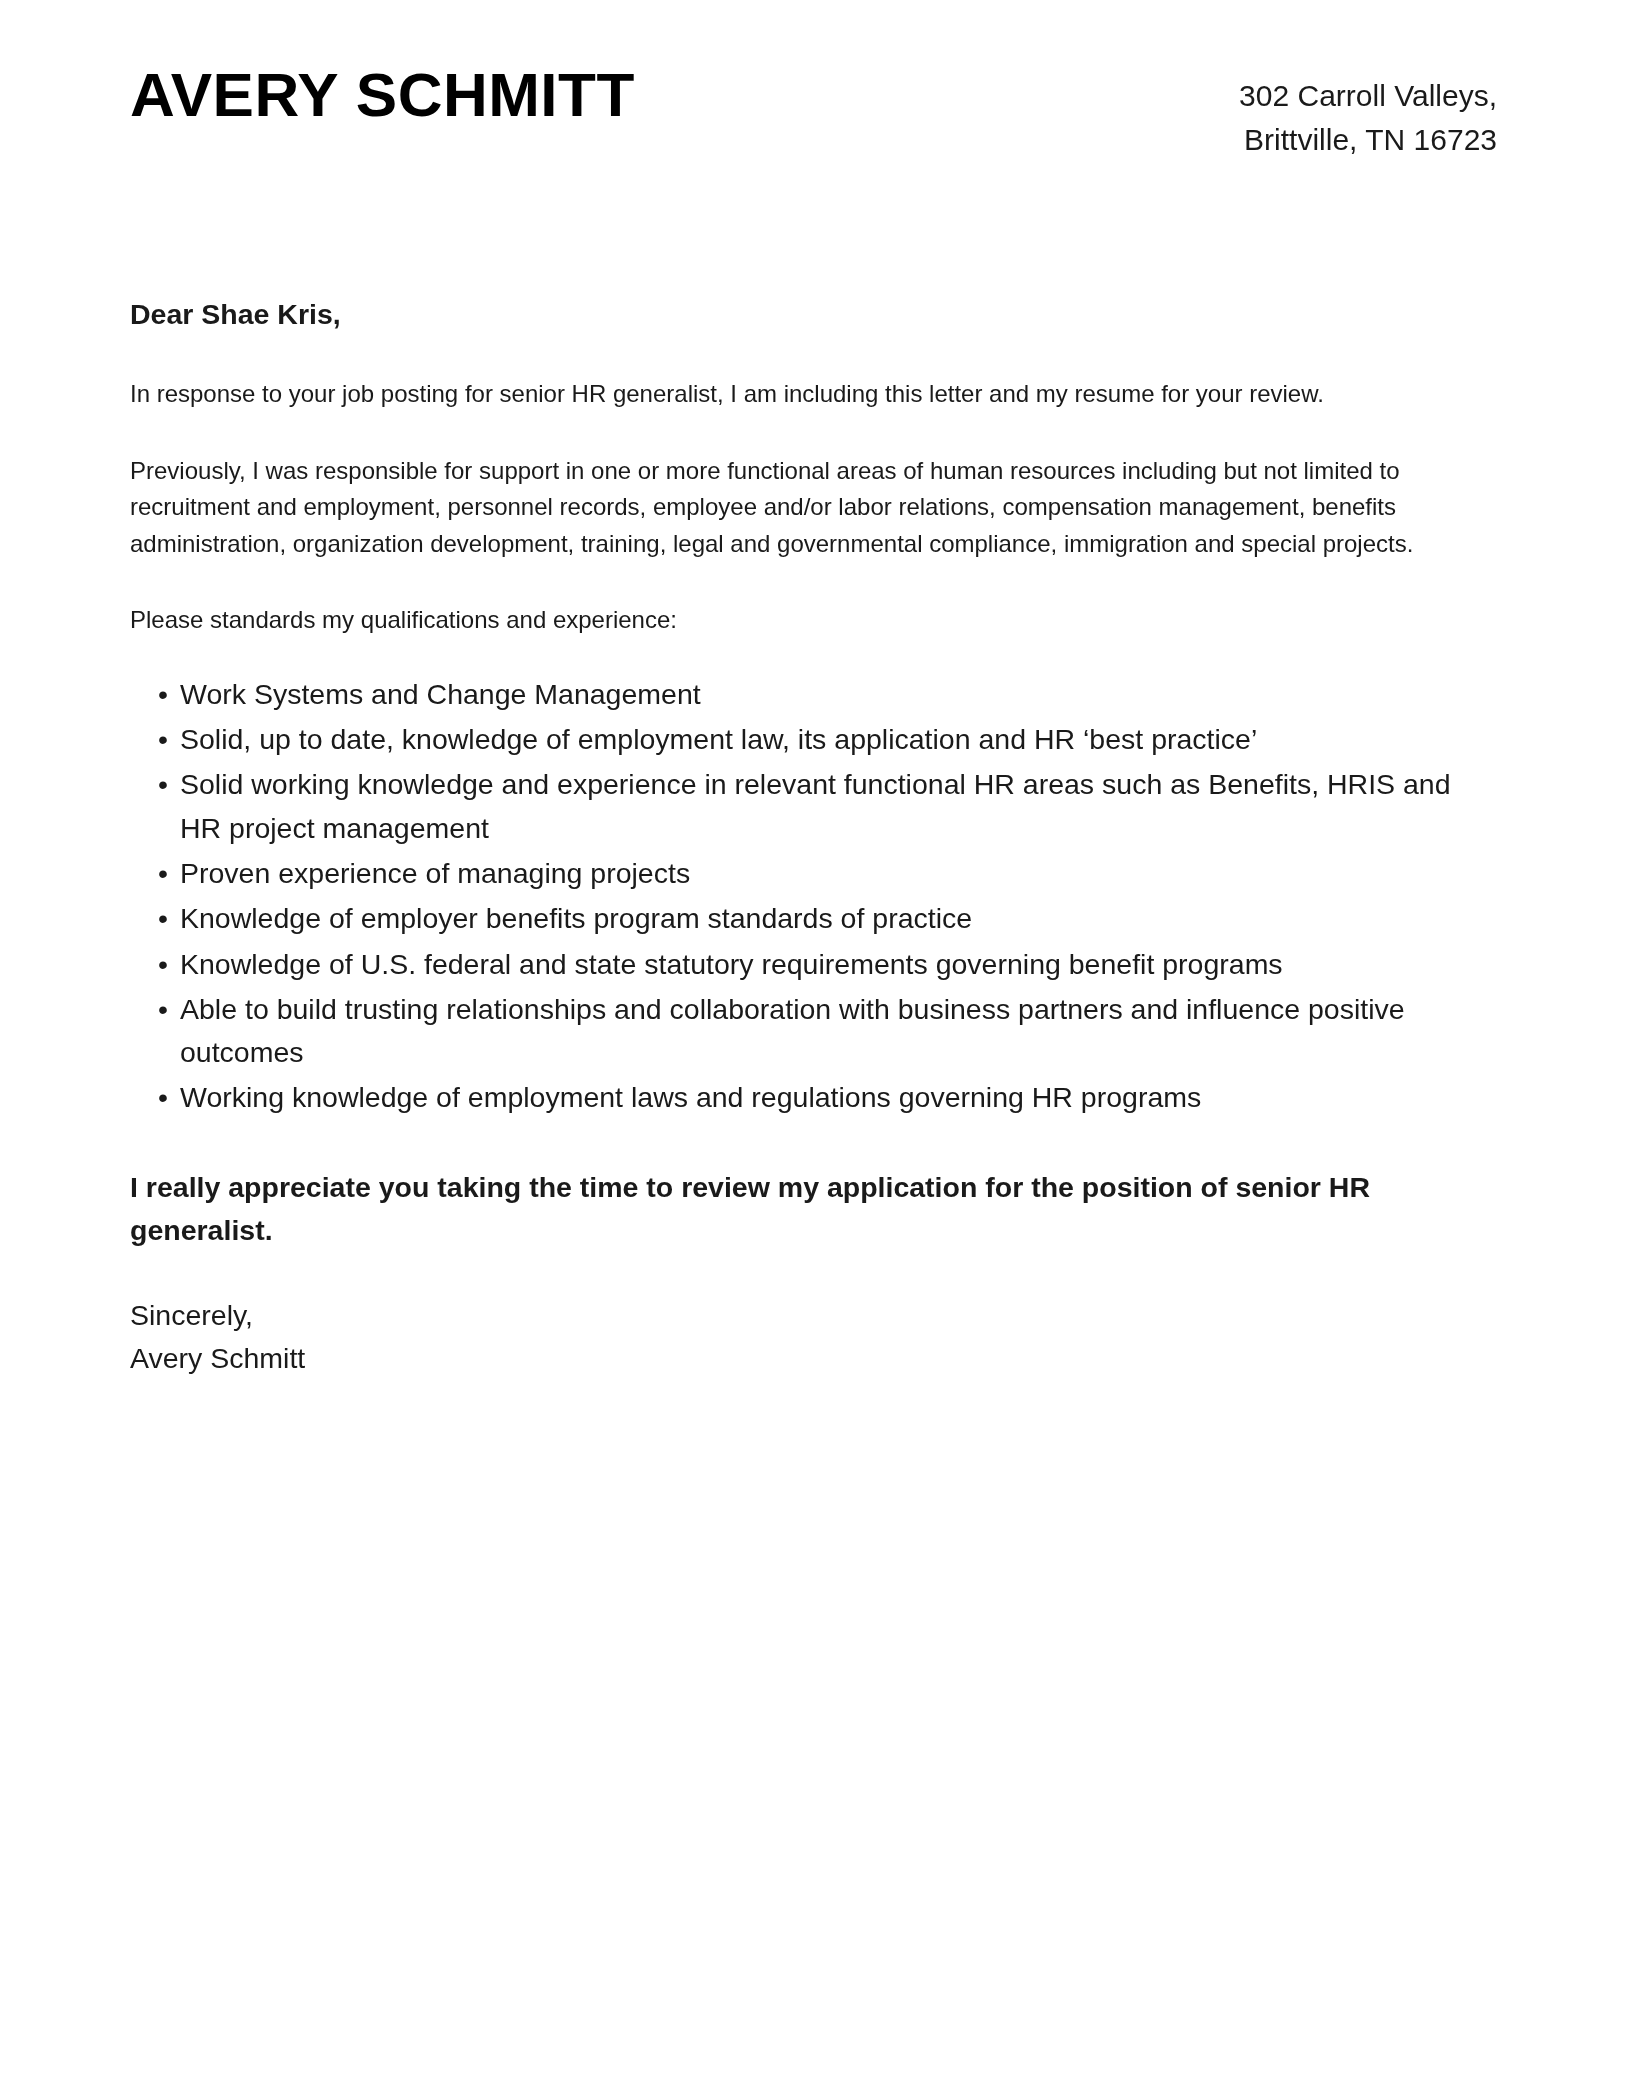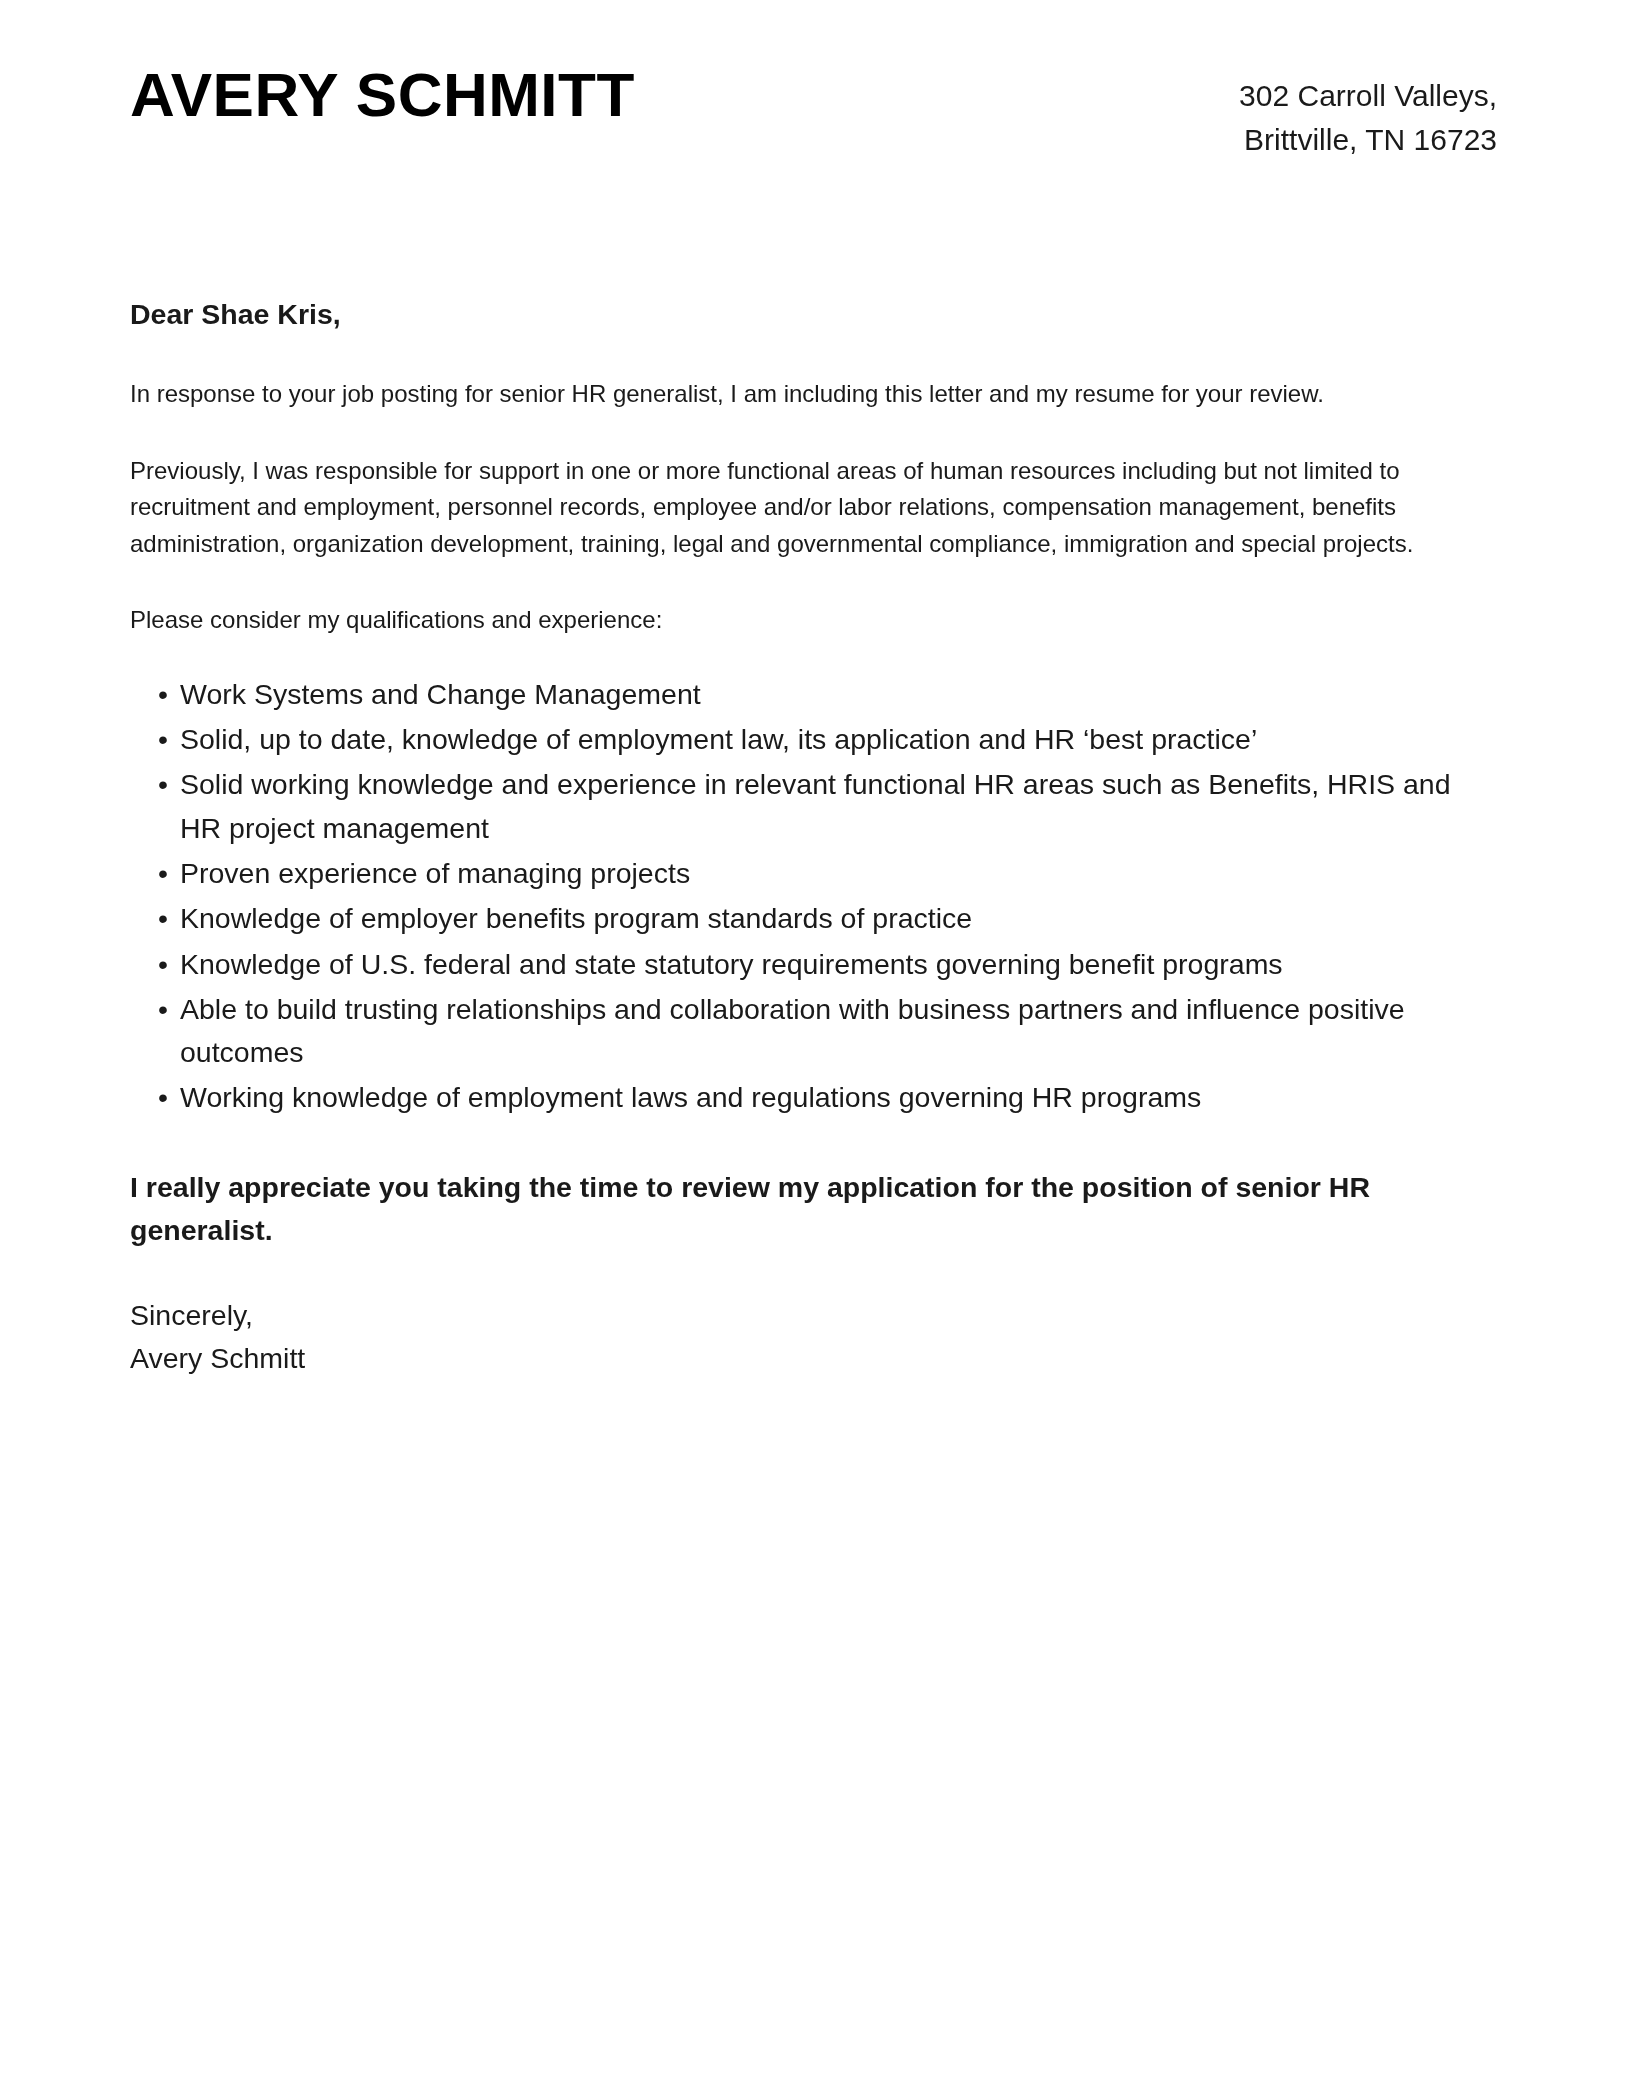--- a/index.html
+++ b/index.html
@@ -132,21 +132,21 @@
   </div>
 
   <div class="letter-body">
 
     <p class="salutation">Dear Shae Kris,</p>
 
     <p class="body-para">In response to your job posting for senior HR generalist, I am including this letter and my resume for your review.</p>
 
     <p class="body-para">Previously, I was responsible for support in one or more functional areas of human resources including but not limited to recruitment and employment, personnel records, employee and/or labor relations, compensation management, benefits administration, organization development, training, legal and governmental compliance, immigration and special projects.</p>
 
-    <p class="body-para last-intro">Please consider my qualifications and experience:</p>
+    <p class="body-para last-intro">Please standards my qualifications and experience:</p>
 
     <ul class="qual-list">
       <li class="qual-item">Work Systems and Change Management</li>
       <li class="qual-item">Solid, up to date, knowledge of employment law, its application and HR ‘best practice’</li>
       <li class="qual-item">Solid working knowledge and experience in relevant functional HR areas such as Benefits, HRIS and HR project management</li>
       <li class="qual-item">Proven experience of managing projects</li>
       <li class="qual-item">Knowledge of employer benefits program standards of practice</li>
       <li class="qual-item">Knowledge of U.S. federal and state statutory requirements governing benefit programs</li>
       <li class="qual-item">Able to build trusting relationships and collaboration with business partners and influence positive outcomes</li>
       <li class="qual-item">Working knowledge of employment laws and regulations governing HR programs</li>

